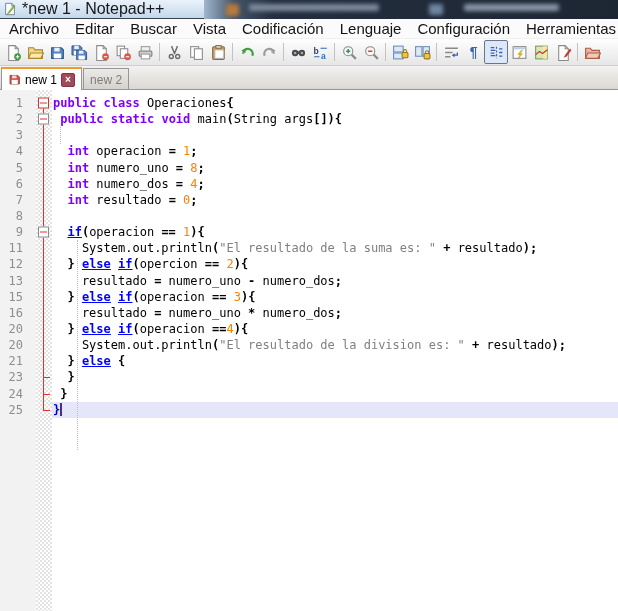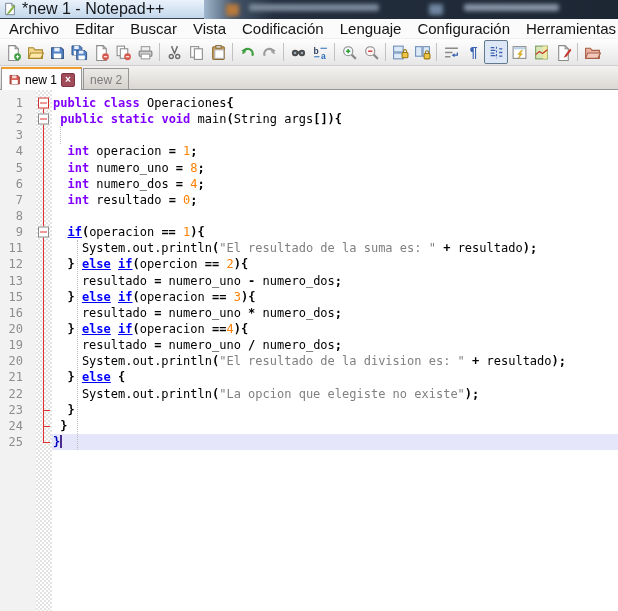--- a/index.html
+++ b/index.html
@@ -437,46 +437,32 @@
           <div class="code"><span class="t-d">    resultado </span><span class="t-o">=</span><span class="t-d"> numero_uno </span><span class="t-o">*</span><span class="t-d"> numero_dos</span><span class="t-o">;</span></div>
         </div>
         <div class="ed-row">
           <div class="ln">20</div>
           <div class="mark">
             <div class="fl-v"></div>
           </div>
           <div class="code"><span class="t-d">  </span><span class="t-o">}</span><span class="t-d"> </span><span class="t-i">else</span><span class="t-d"> </span><span class="t-i">if</span><span class="t-o">(</span><span class="t-d">operacion </span><span class="t-o">==</span><span class="t-n">4</span><span class="t-o">){</span></div>
         </div>
         <div class="ed-row">
-          <div class="ln">19</div>
-          <div class="mark">
-            <div class="fl-v"></div>
-          </div>
-          <div class="code"><span class="t-d">    resultado </span><span class="t-o">=</span><span class="t-d"> numero_uno </span><span class="t-o">/</span><span class="t-d"> numero_dos</span><span class="t-o">;</span></div>
-        </div>
-        <div class="ed-row">
           <div class="ln">20</div>
           <div class="mark">
             <div class="fl-v"></div>
           </div>
           <div class="code"><span class="t-d">    System.out.println</span><span class="t-o">(</span><span class="t-s">"El resultado de la division es: "</span><span class="t-d"> </span><span class="t-o">+</span><span class="t-d"> resultado</span><span class="t-o">);</span></div>
         </div>
         <div class="ed-row">
           <div class="ln">21</div>
           <div class="mark">
             <div class="fl-v"></div>
           </div>
           <div class="code"><span class="t-d">  </span><span class="t-o">}</span><span class="t-d"> </span><span class="t-i">else</span><span class="t-d"> </span><span class="t-o">{</span></div>
-        </div>
-        <div class="ed-row">
-          <div class="ln">22</div>
-          <div class="mark">
-            <div class="fl-v"></div>
-          </div>
-          <div class="code"><span class="t-d">    System.out.println</span><span class="t-o">(</span><span class="t-s">"La opcion que elegiste no existe"</span><span class="t-o">);</span></div>
         </div>
         <div class="ed-row">
           <div class="ln">23</div>
           <div class="mark">
             <div class="fl-v"></div>
             <div class="fl-h"></div>
           </div>
           <div class="code"><span class="t-d">  </span><span class="t-o">}</span></div>
         </div>
         <div class="ed-row">

